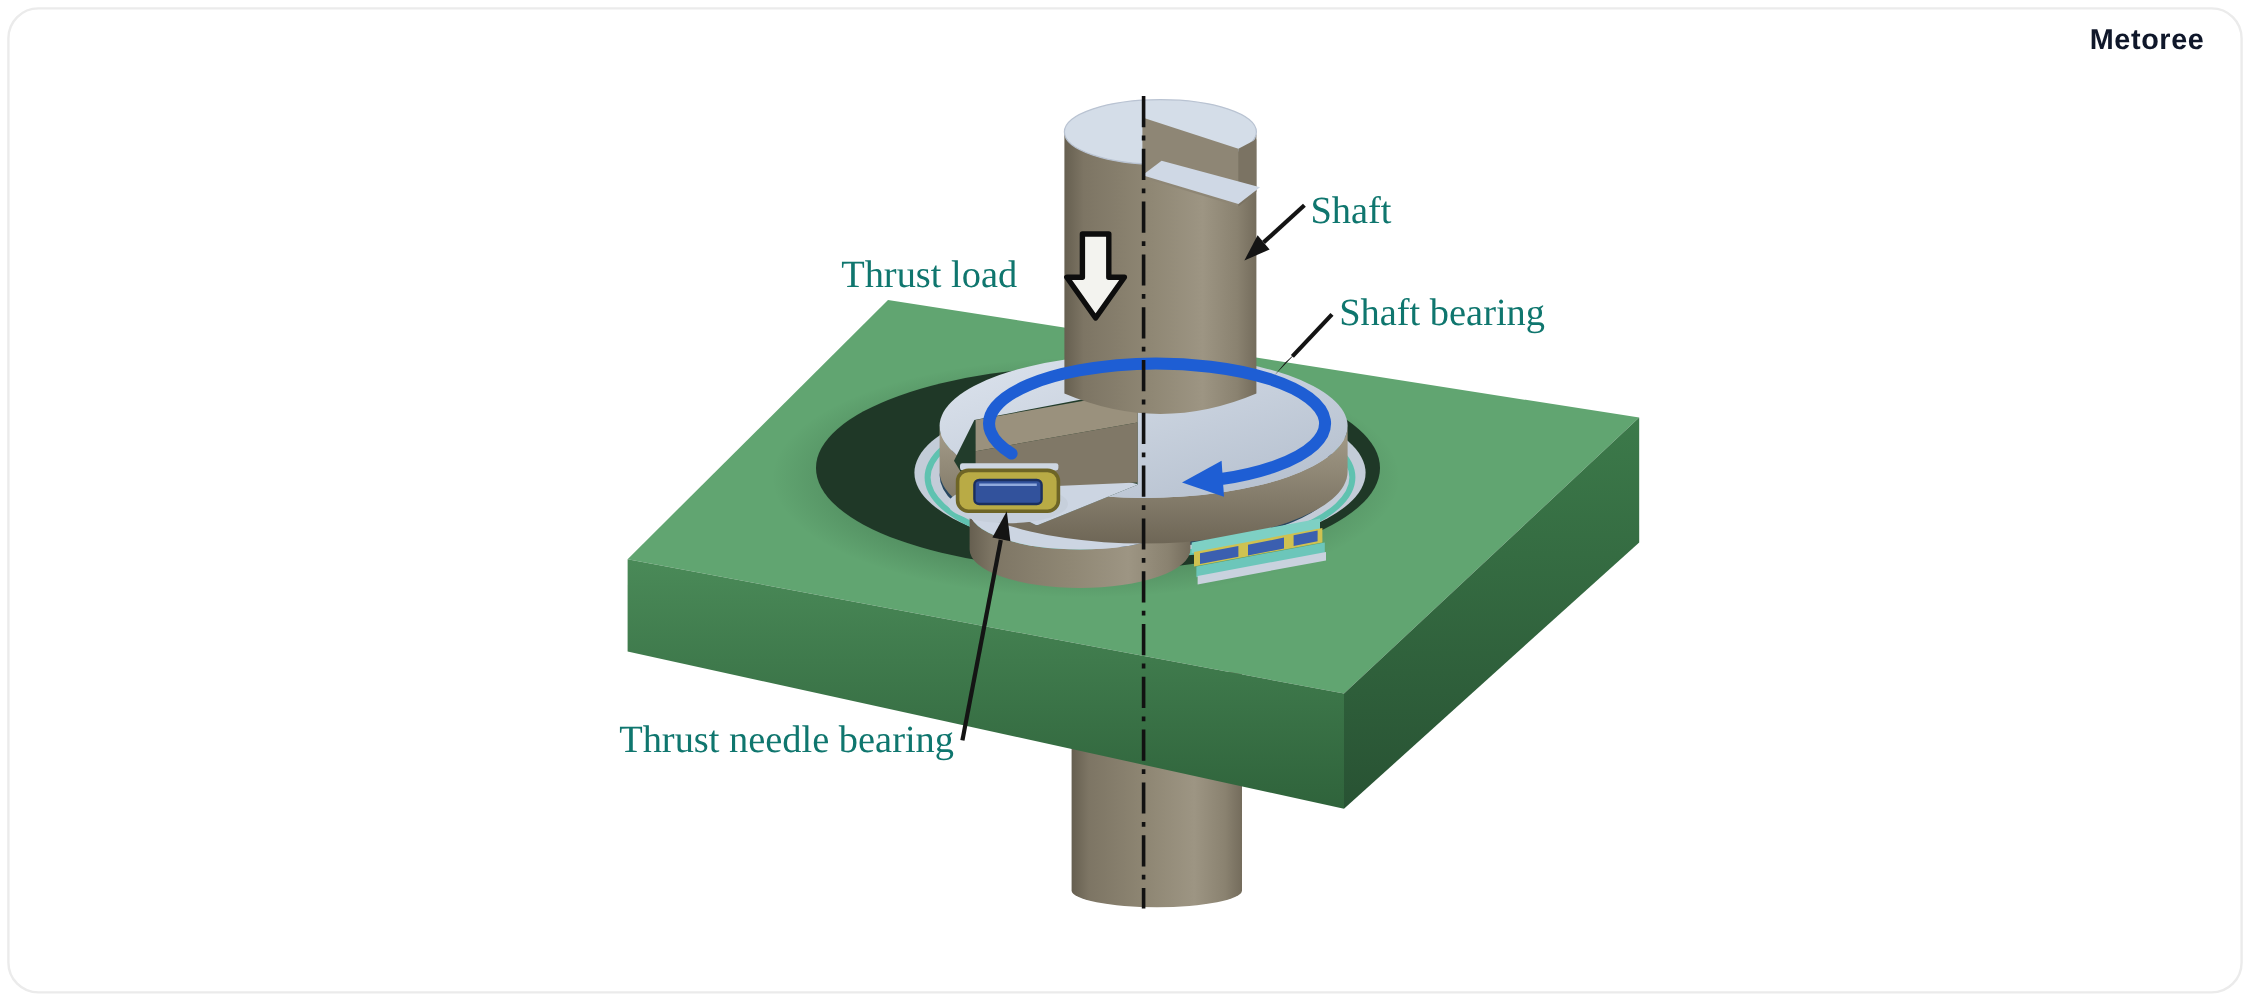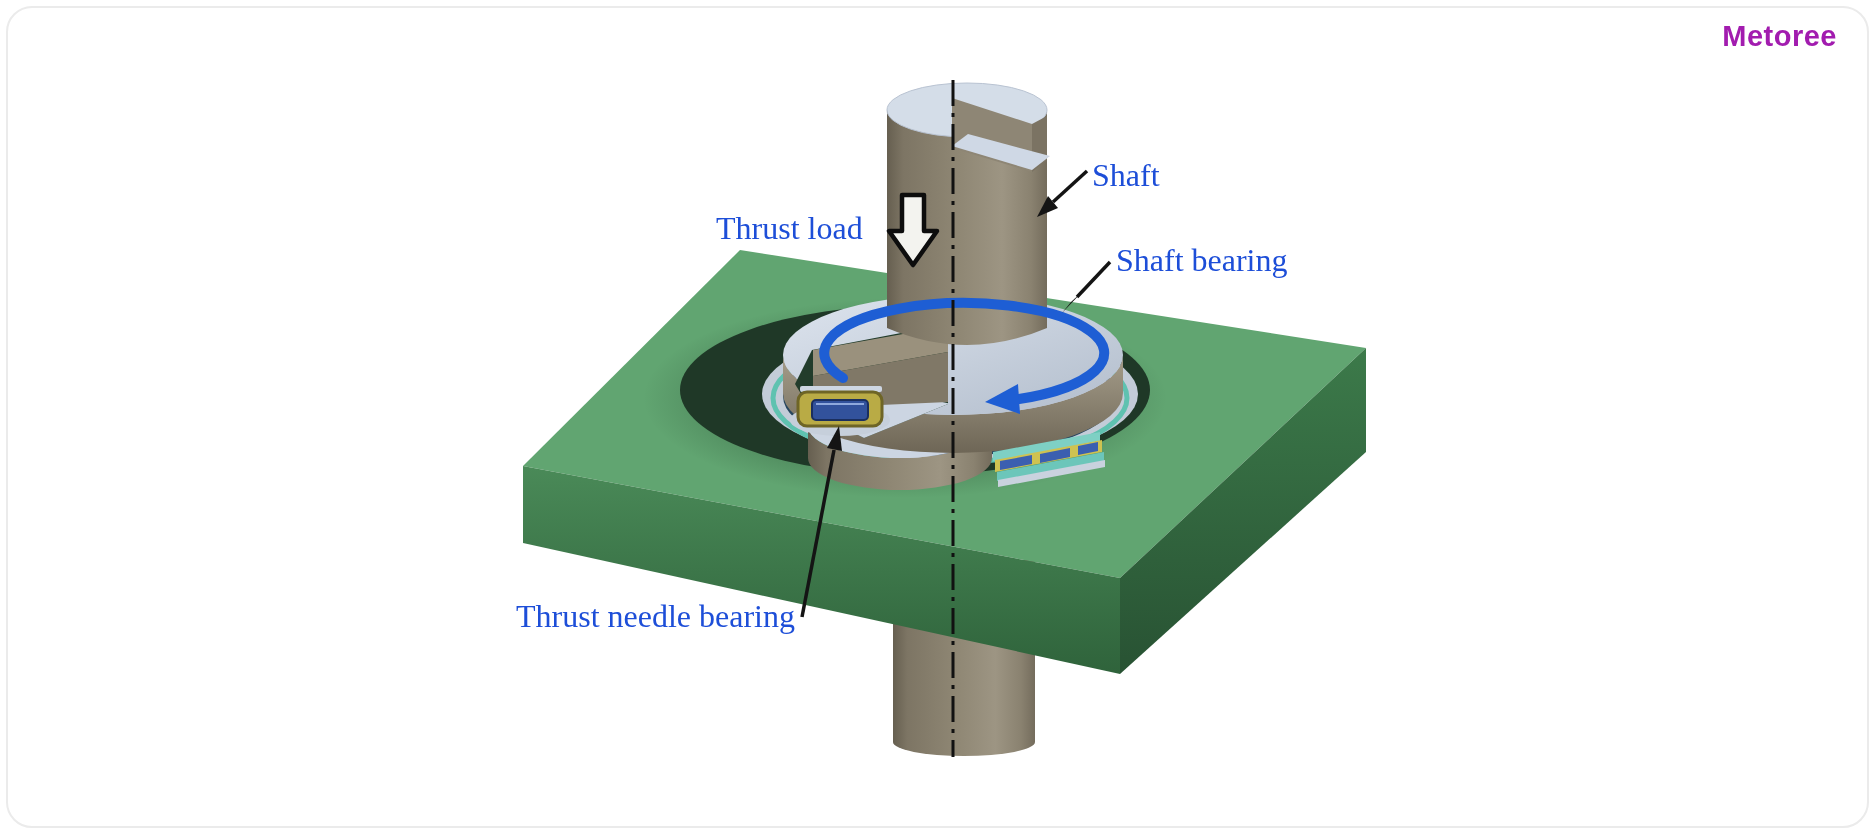--- a/index.html
+++ b/index.html
@@ -3,26 +3,26 @@
 <meta charset="utf-8">
 <style>
   html,body{margin:0;padding:0;background:#ffffff;width:1875px;height:834px;overflow:hidden;}
   .card{
     position:absolute; left:6px; top:6px; right:6px; bottom:6px;
     background:#ffffff; border:2px solid #ebebeb; border-radius:26px;
   }
   .scene{position:absolute;left:0;top:0;width:1875px;height:834px;}
   .lbl{
     position:absolute; font-family:"Liberation Serif", serif; font-size:32px;
-    color:#1d4ed8; white-space:nowrap; line-height:1.1;
+    color:#0f766e; white-space:nowrap; line-height:1.1;
   }
   .watermark{
     position:absolute; top:20px; right:38px;
-    font-family:"Liberation Sans", sans-serif; font-weight:700; font-size:29px;
-    color:#a21caf; letter-spacing:0.5px;
+    font-family:"Liberation Sans", sans-serif; font-weight:700; font-size:24px;
+    color:#0f172a; letter-spacing:0.5px;
   }
 </style>
 </head>
 <body>
 
 <div class="card"></div>
 
 <svg class="scene" viewBox="0 0 1875 834" xmlns="http://www.w3.org/2000/svg">
   <defs>
     <linearGradient id="gShaft" x1="0" y1="0" x2="1" y2="0">
@@ -133,18 +133,18 @@
   <g>
     <line x1="1110" y1="262" x2="1077" y2="297" stroke-width="3.5" stroke="#141414"></line>
     <polygon points="1062,313 1071,302 1083,291" fill="#141414"></polygon>
   </g>
   <g>
     <line x1="802" y1="617" x2="834" y2="450" stroke-width="3.5" stroke="#141414"></line>
     <polygon points="839,426 827,448 842,451" fill="#141414"></polygon>
   </g>
 </svg>
 
-<div class="lbl" style="left:701px; top:211px;margin-left:15px;">Thrust load</div>
+<div class="lbl" style="left:701px; top:211px;">Thrust load</div>
 <div class="lbl" style="left:1092px; top:158px;">Shaft</div>
 <div class="lbl" style="left:1116px; top:243px;">Shaft bearing</div>
 <div class="lbl" style="left:500px; top:599px;margin-left:16px;">Thrust needle bearing</div>
 
 <div class="watermark">Metoree</div>
 
 </body></html>

